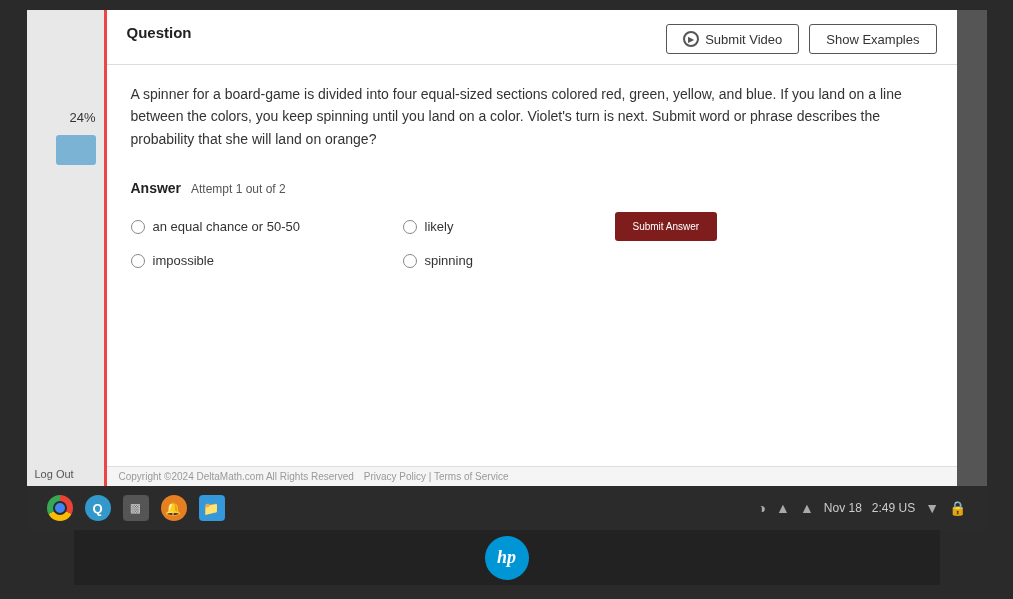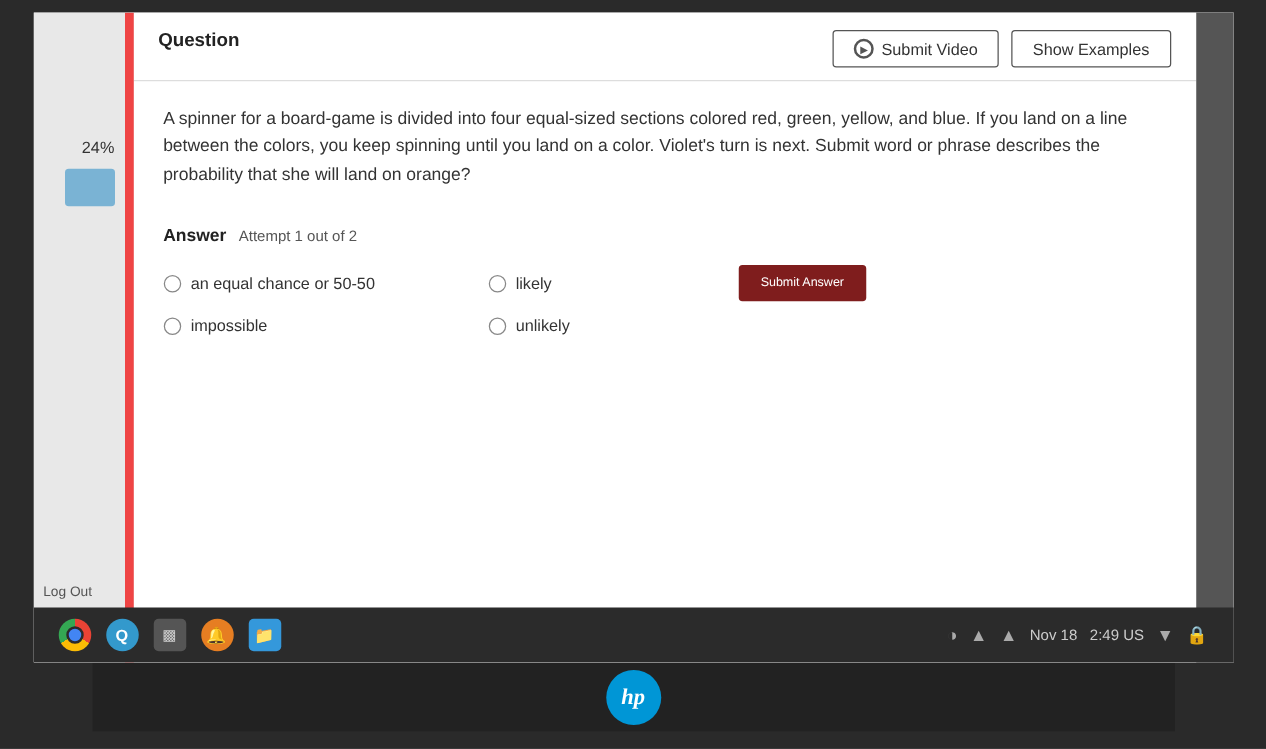--- a/index.html
+++ b/index.html
@@ -38,21 +38,21 @@
     }
 
     
     .sidebar {
       width: 80px;
       background: #e8e8e8;
       display: flex;
       flex-direction: column;
       align-items: flex-end;
       padding-top: 100px;
-      border-right: 7px solid #ef4444;
+      border-right: 3px solid #ef4444;
       position: relative;
     }
 
     .sidebar-percentage {
       font-size: 13px;
       color: #333;
       margin-bottom: 10px;
       padding-right: 8px;
     }
 
@@ -170,21 +170,21 @@
       color: #555;
       font-weight: normal;
       margin-left: 6px;
     }
 
     .answer-options {
       margin-top: 16px;
       display: grid;
       grid-template-columns: 260px 200px 1fr;
       grid-template-rows: auto auto;
-      gap: 12px 0;
+      gap: 12px 12px;
       align-items: center;
     }
 
     .option {
       display: flex;
       align-items: center;
       gap: 8px;
       font-size: 13px;
       color: #333;
       cursor: pointer;
@@ -393,25 +393,29 @@
 
             <button class="submit-btn">Submit Answer</button>
 
             <label class="option">
               <span class="radio-circle"></span>
               <span>impossible</span>
             </label>
 
             <label class="option">
               <span class="radio-circle"></span>
-              <span>unlikely</span>
+              <span>spinning</span>
             </label>
           </div>
         </div>
 
+        <div class="copyright-bar" style="position:absolute; bottom:44px; left:80px; right:30px;">
+          <span>Copyright ©2024 DeltaMath.com All Rights Reserved</span>
+          <span>Privacy Policy | Terms of Service</span>
+        </div>
       </div>
 
       <div class="right-dark"></div>
     </div>
 
     <div class="footer-area">
       <div class="taskbar-left">
 
         <div class="taskbar-icon chrome"></div>
 

